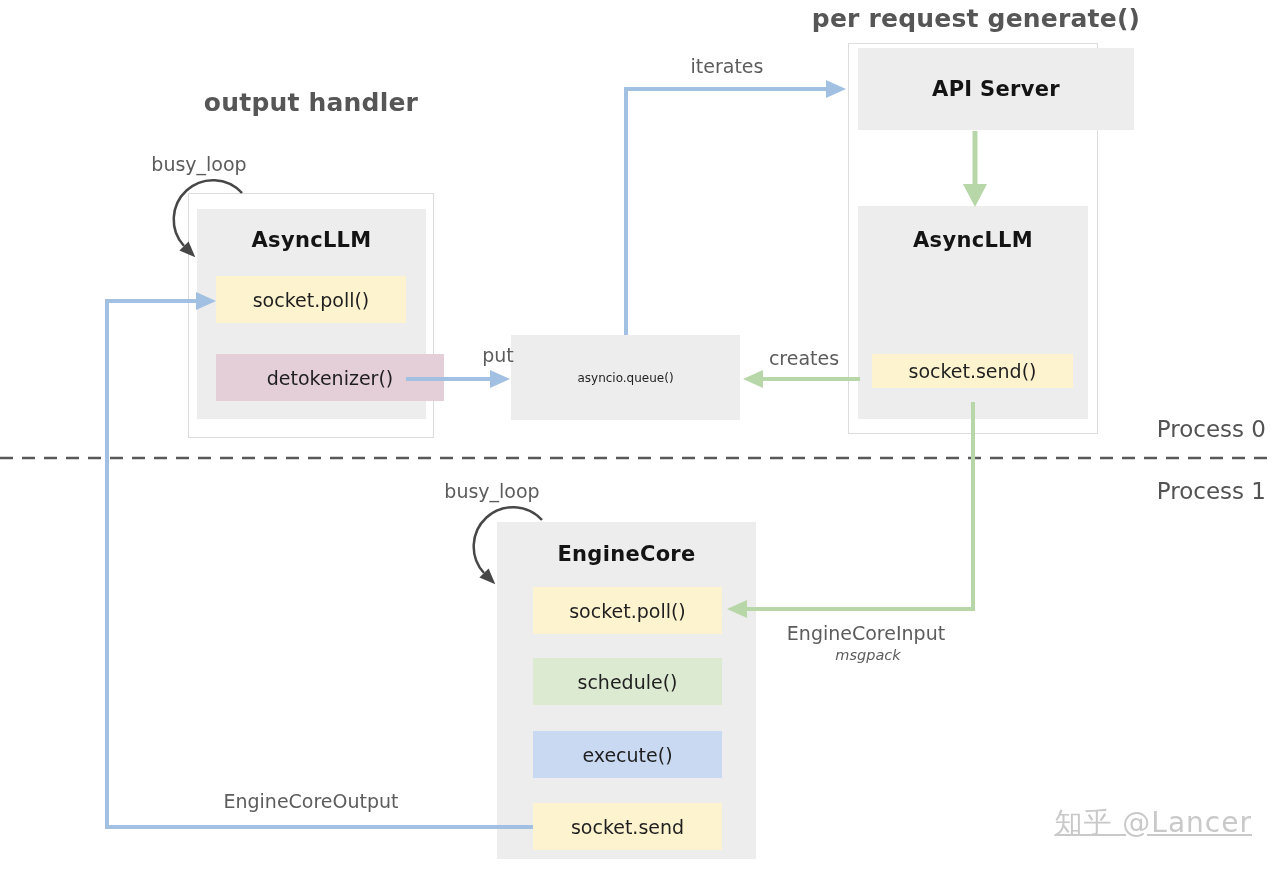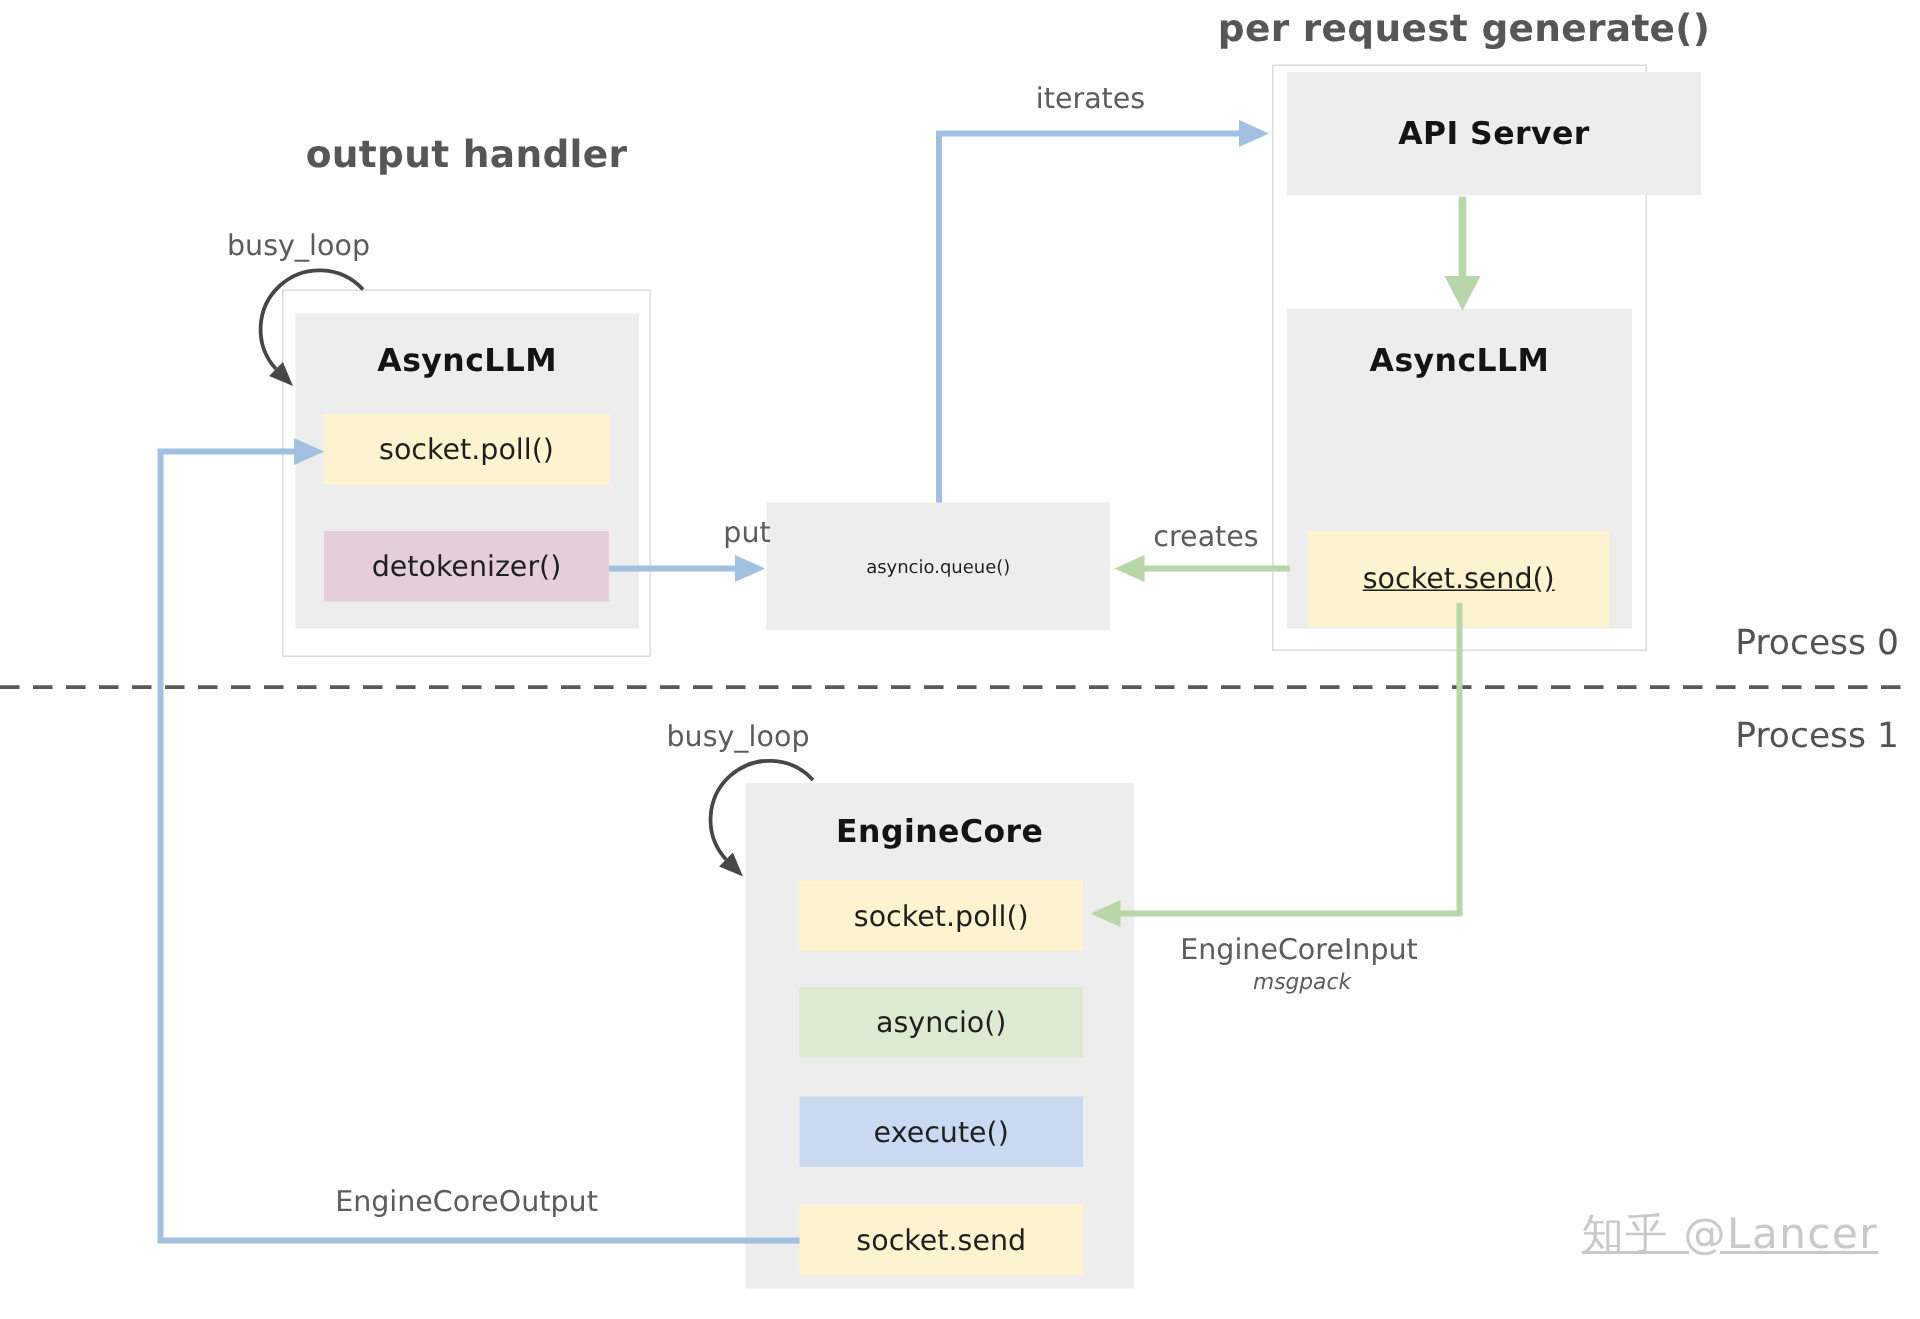--- a/index.html
+++ b/index.html
@@ -53,38 +53,38 @@
 <div class="stage">
 
   <div class="panel-heading" style="left:311px;top:88px;">output handler</div>
   <div class="panel-heading" style="left:976px;top:4px;">per request generate()</div>
 
   <div class="outer-box" style="left:188px;top:193px;width:246px;height:245px;"></div>
   <div class="gray-box" style="left:197px;top:209px;width:229px;height:210px;">
     <div class="component-title" style="top:19px;">AsyncLLM</div>
   </div>
   <div class="method m-yellow" style="left:216px;top:276px;width:190px;height:47px;">socket.poll()</div>
-  <div class="method m-pink" style="left:216px;top:354px;width:190px;height:47px;">detokenizer()</div>
+  <div class="method m-pink" style="left:216px;top:354px;width:228px;height:47px;">detokenizer()</div>
 
   <div class="gray-box" style="left:511px;top:335px;width:229px;height:85px;display:flex;align-items:center;justify-content:center;font-size:12px;color:#1f1f1f;">asyncio.queue()</div>
 
   <div class="outer-box" style="left:848px;top:43px;width:250px;height:391px;"></div>
   <div class="gray-box" style="left:858px;top:48px;width:276px;height:82px;display:flex;align-items:center;justify-content:center;">
     <span class="component-title" style="position:static;">API Server</span>
   </div>
   <div class="gray-box" style="left:858px;top:206px;width:230px;height:213px;">
     <div class="component-title" style="top:22px;">AsyncLLM</div>
   </div>
-  <div class="method m-yellow" style="left:872px;top:354px;width:201px;height:64px;text-decoration:underline;">socket.send()</div>
+  <div class="method m-yellow" style="left:872px;top:354px;width:201px;height:34px;">socket.send()</div>
 
   <div class="gray-box" style="left:497px;top:522px;width:259px;height:337px;">
     <div class="component-title" style="top:20px;">EngineCore</div>
   </div>
   <div class="method m-yellow" style="left:533px;top:587px;width:189px;height:47px;">socket.poll()</div>
-  <div class="method m-green" style="left:533px;top:658px;width:189px;height:47px;">asyncio()</div>
+  <div class="method m-green" style="left:533px;top:658px;width:189px;height:47px;">schedule()</div>
   <div class="method m-blue" style="left:533px;top:731px;width:189px;height:47px;">execute()</div>
   <div class="method m-yellow" style="left:533px;top:803px;width:189px;height:47px;">socket.send</div>
 
   <svg class="wires" width="1280" height="879" viewBox="0 0 1280 879">
 
     <line x1="0" y1="458" x2="1268" y2="458" stroke="#595959" stroke-width="2.5" stroke-dasharray="13 9"></line>
 
     <g stroke="#a2c0e2" stroke-width="4" fill="none">
       <path d="M406 379 H492"></path>
       <path d="M626 335 V89 H828"></path>

